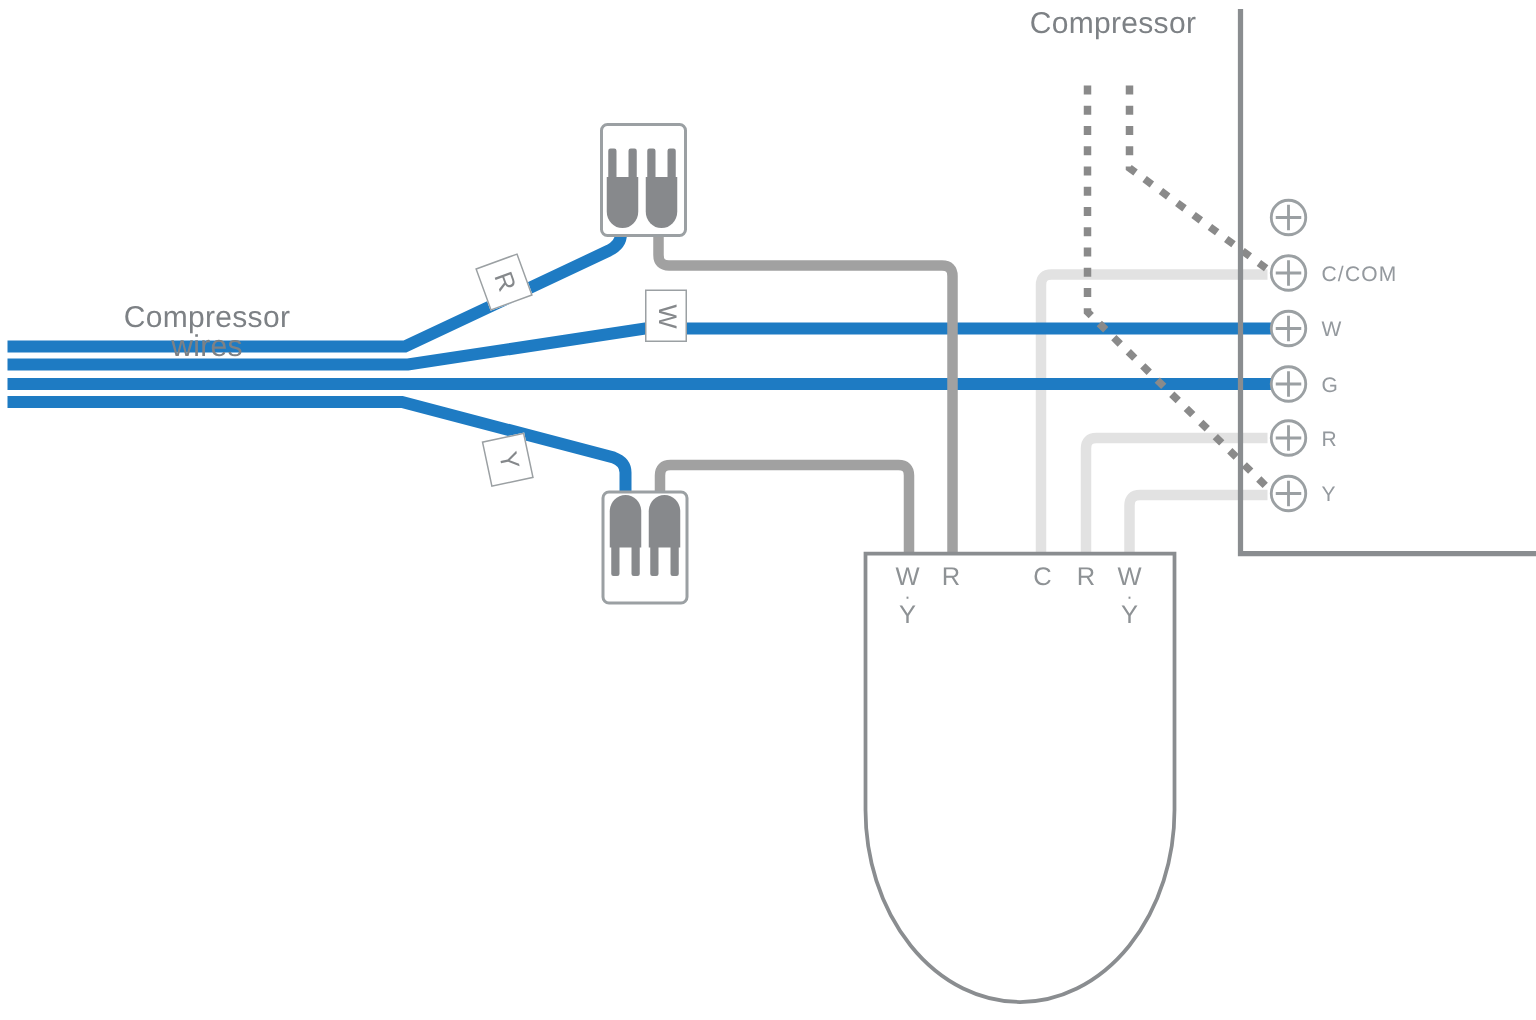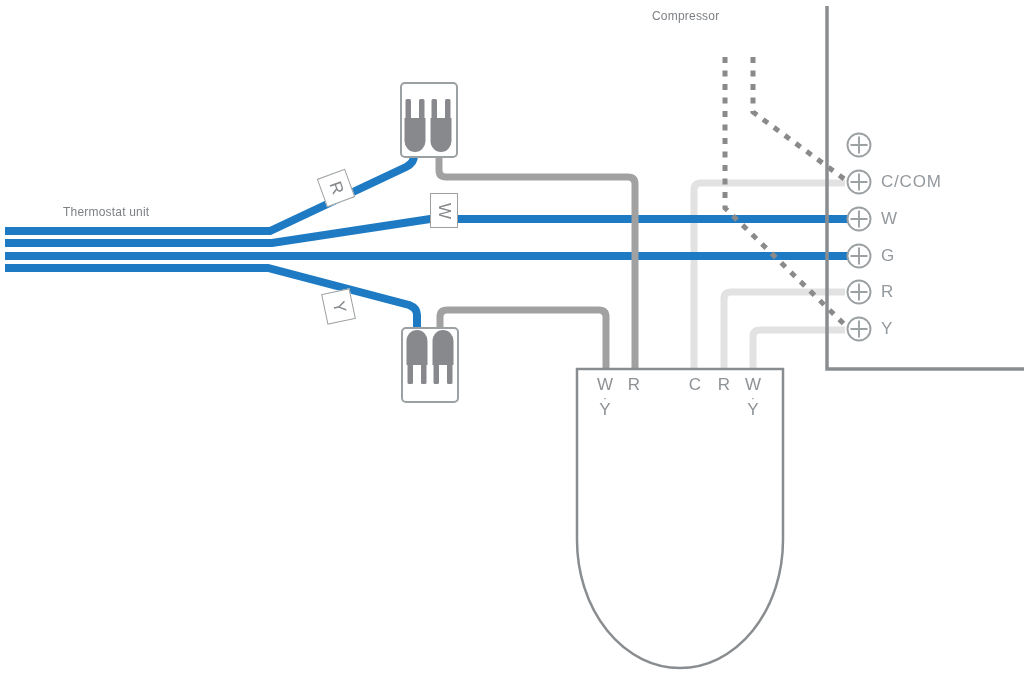--- a/index.html
+++ b/index.html
@@ -1,21 +1,21 @@
 <!DOCTYPE html>
 <html><head>
 <meta charset="utf-8">
 <style>
   html,body{margin:0;padding:0;background:#fff;}
   #stage{position:relative;width:1024px;height:680px;background:#fff;overflow:hidden;
          font-family:"Liberation Sans", sans-serif;}
   #wires-svg{position:absolute;left:0;top:0;z-index:1;}
   .txt{position:absolute;color:#7d8185;z-index:2;}
-  .title{font-size:12px;line-height:19px;text-align:left;letter-spacing:.2px;}
-  .term-label{font-size:17px;line-height:20px;height:20px;color:#94999e;letter-spacing:.8px;z-index:4;}
+  .title{font-size:20px;line-height:19px;text-align:center;letter-spacing:.2px;}
+  .term-label{font-size:14px;line-height:20px;height:20px;color:#94999e;letter-spacing:.8px;z-index:4;}
   .bp-col{position:absolute;top:376px;width:30px;text-align:center;color:#8e9295;z-index:4;}
   .bp-top{display:block;font-size:17px;line-height:17px;}
   .bp-dot{display:block;font-size:13px;line-height:9px;}
   .bp-bot{display:block;font-size:17px;line-height:15px;}
   .tag{position:absolute;background:#fff;border:1.6px solid #9ba0a3;z-index:3;
        display:flex;align-items:center;justify-content:center;box-sizing:border-box;}
   .tag span{font-size:17px;color:#85888b;transform:rotate(90deg);}
   #tag-r{left:321px;top:173px;width:30px;height:30px;transform:rotate(-20deg);}
   #tag-w{left:430px;top:193px;width:28px;height:35px;}
   #tag-y{left:324px;top:291px;width:29px;height:31px;transform:rotate(-12deg);}
@@ -101,21 +101,21 @@
             <path d="M850.5,292 H867.5 M859,283.5 V300.5"></path>
         </g>
         <g>
           <circle cx="859" cy="329" r="11.5"></circle>
             <path d="M850.5,329 H867.5 M859,320.5 V337.5"></path>
         </g>
       </g>
     </g>
   </svg>
 
-  <div class="txt title" style="left:63px;top:203px;width:150px;">Thermostat unit</div>
+  <div class="txt title" style="left:63px;top:203px;width:150px;">Compressor wires</div>
 
   <div class="txt title" style="left:652px;top:7px;width:180px;">
     <span style="display:block;">Compressor</span>
   </div>
 
   <div class="txt term-label" style="left:881px;top:172px;">C/COM</div>
   <div class="txt term-label" style="left:881px;top:209px;">W</div>
   <div class="txt term-label" style="left:881px;top:246px;">G</div>
   <div class="txt term-label" style="left:881px;top:282px;">R</div>
   <div class="txt term-label" style="left:881px;top:319px;">Y</div>

